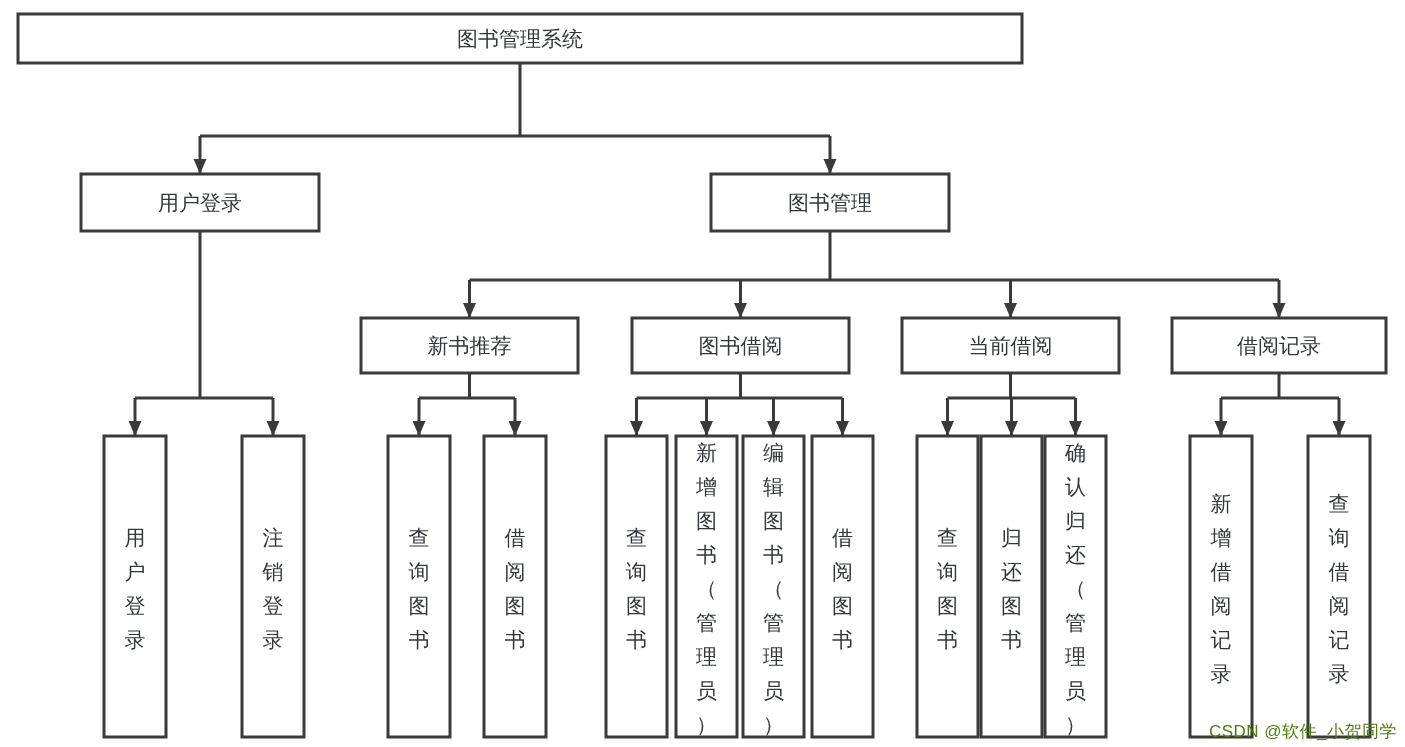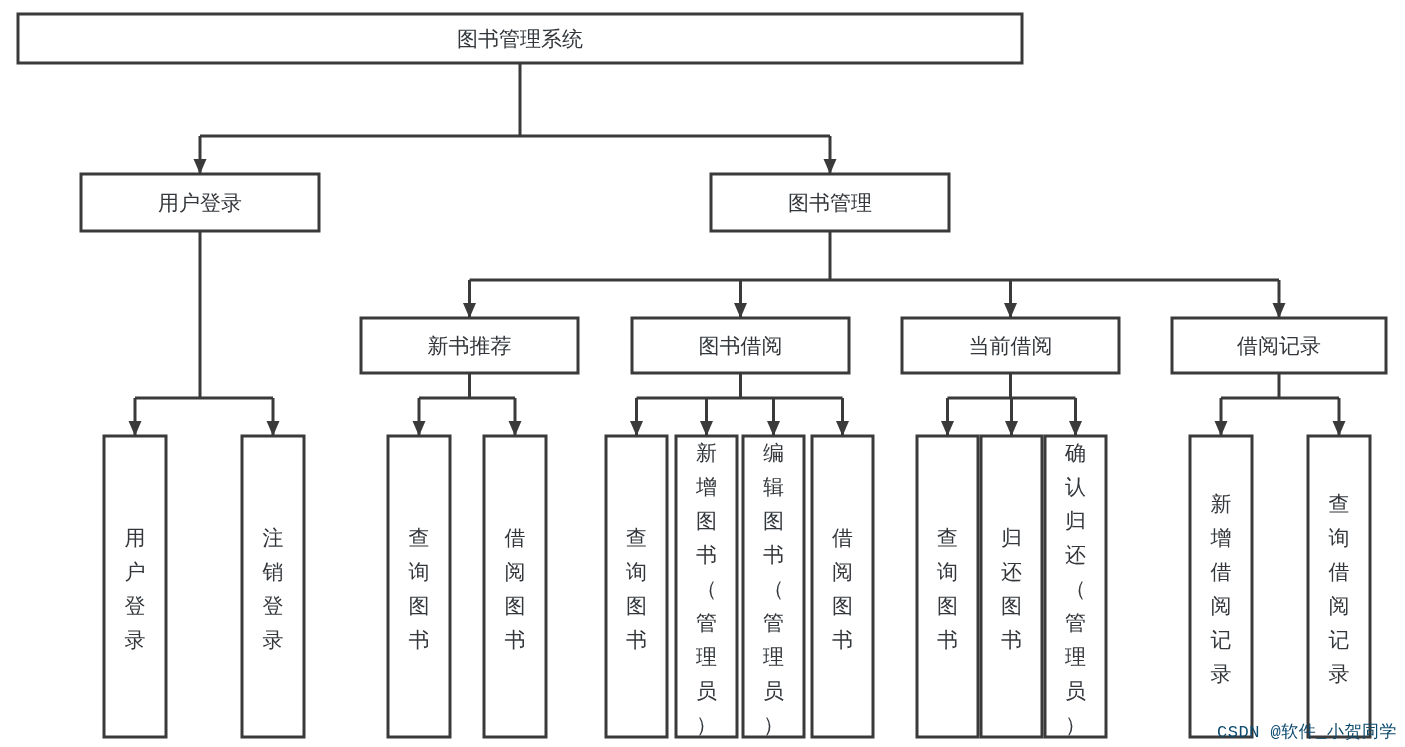--- a/index.html
+++ b/index.html
@@ -21,22 +21,22 @@
     dominant-baseline:middle;
   }
   .vtext{
     fill:#33373b;
     font-family:"DejaVu Sans","Liberation Sans",sans-serif;
     font-size:21px;
     text-anchor:middle;
   }
   .watermark{
     position:absolute;right:8px;bottom:4px;
-    font-family:Liberation Mono, monospace;
-    font-size:17px;color:#0c4a6e;white-space:nowrap;
+    font-family:Liberation Sans, sans-serif;
+    font-size:17px;color:#4d7c0f;white-space:nowrap;
     letter-spacing:.5px;
   }
 </style>
 </head>
 <body>
 
 <div id="diagram-root">
   <svg id="flow" viewBox="0 0 1405 747">
     <g id="connector-layer">
         <g>

